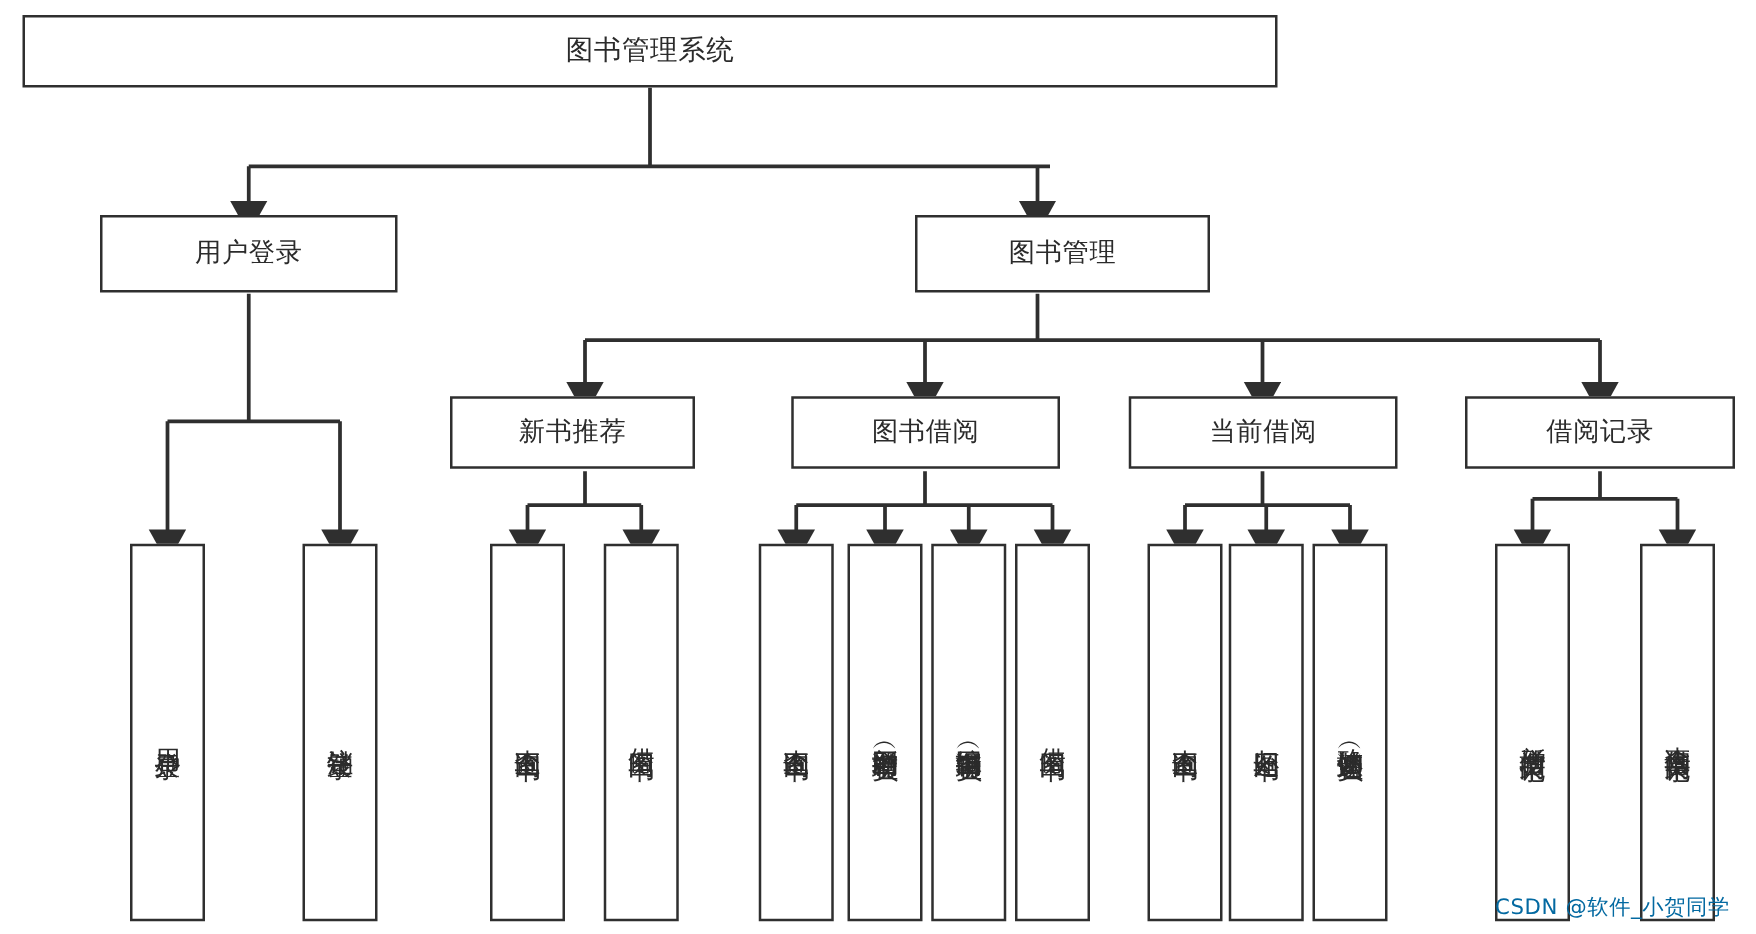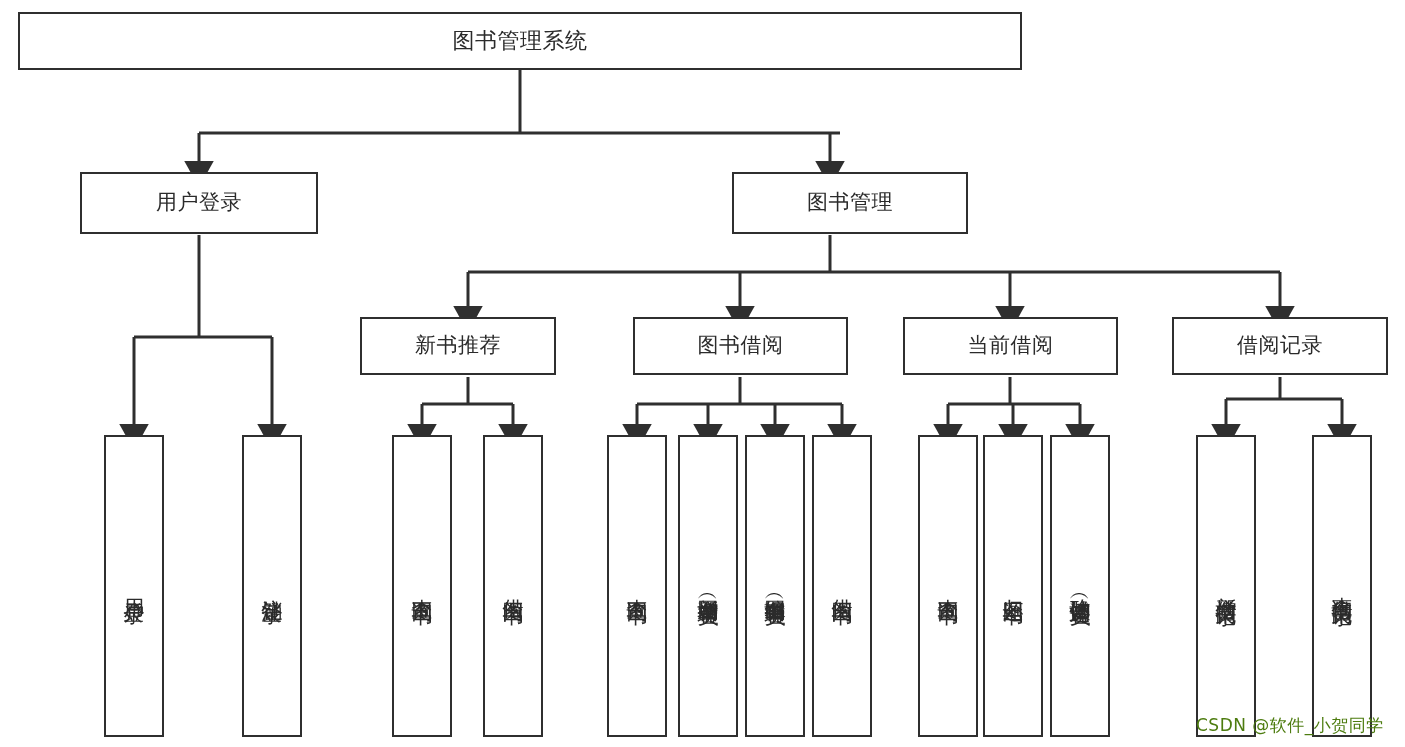--- a/index.html
+++ b/index.html
@@ -66,21 +66,21 @@
     max-height: 100%;
   }
   .node.vert.tall .node-label {
     letter-spacing: 1px;
   }
   #watermark {
     position: absolute;
     left: 1196px;
     top: 714px;
     font-size: 17px;
-    color: #4d7c0f;
+    color: #0369a1;
     white-space: nowrap;
     letter-spacing: 0.5px;
   }
 </style>
 </head>
 <body>
 
 <div id="diagram-canvas">
 
   <svg id="edge-layer" viewBox="0 0 1405 747" width="1405" height="747">

